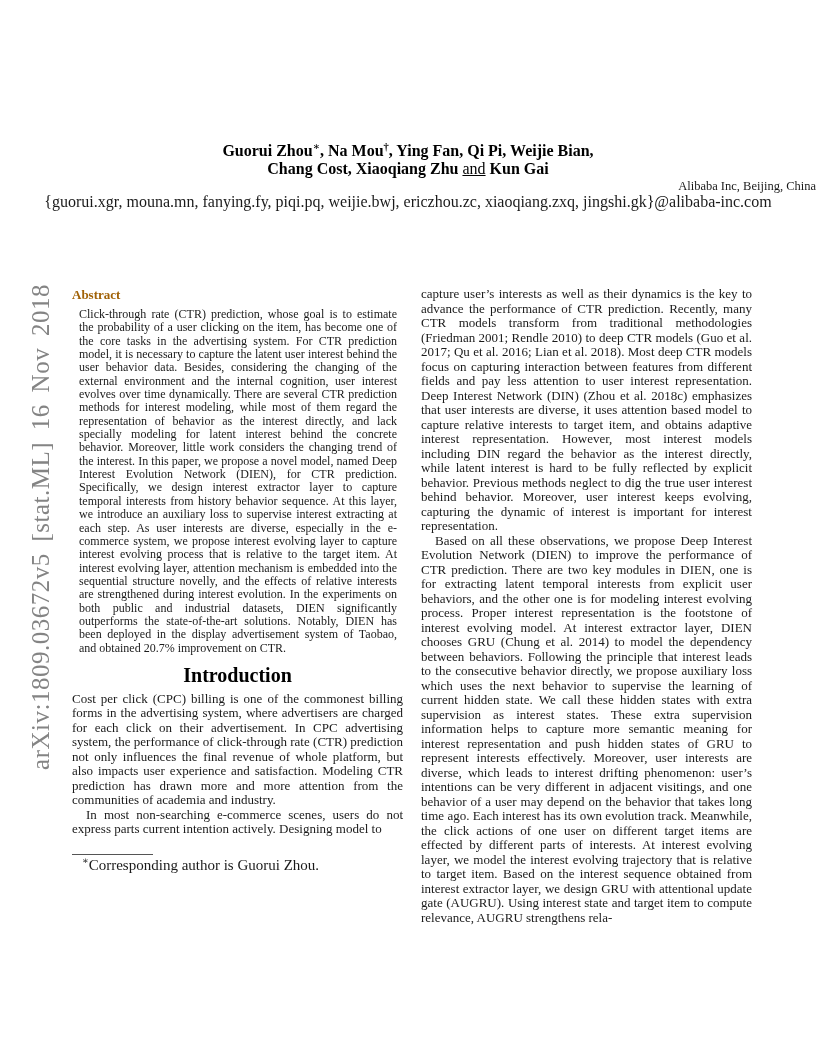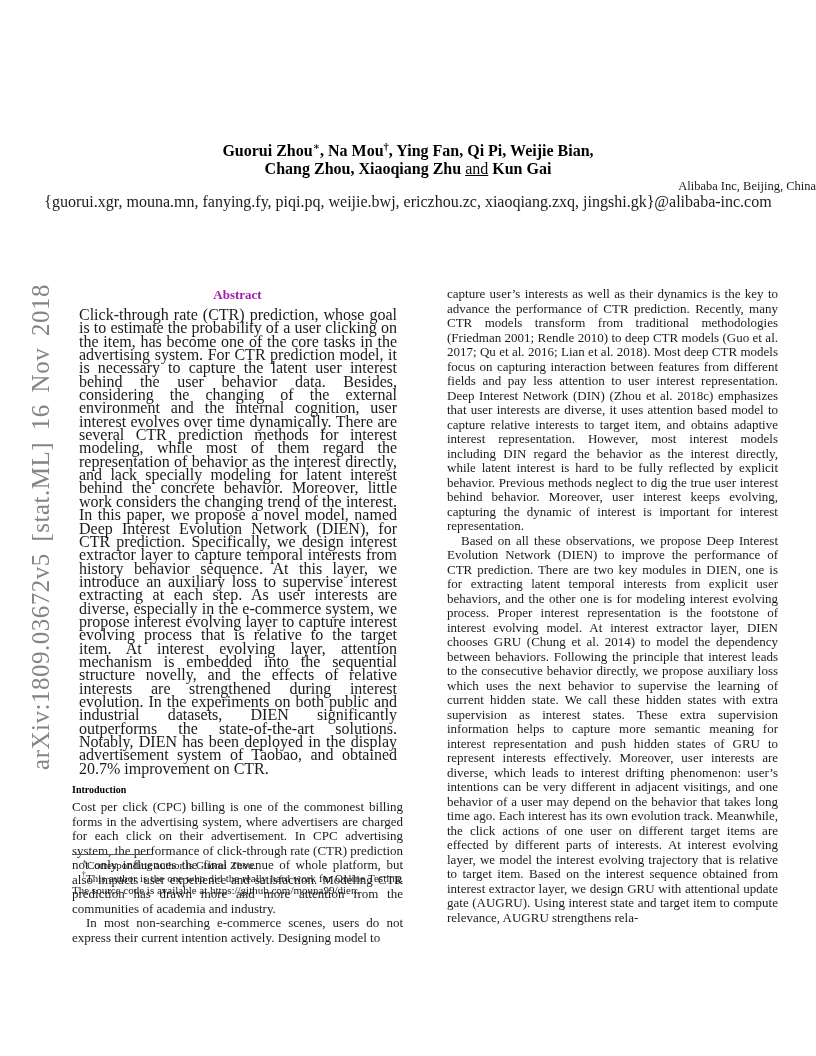--- a/index.html
+++ b/index.html
@@ -82,42 +82,43 @@
     hyphens: auto;
     -webkit-hyphens: auto;
   }
   .col-left {
     top: 287px;
     left: 72px;
     width: 331px;
   }
   .col-right {
     top: 287px;
-    left: 447px;
+    left: 421px;
     width: 331px;
   }
 
   
   .abstract-heading {
-    text-align: center;
+    text-align: left;
     font-size: 13px;
     font-weight: bold;
     margin: 0 0 5px 0;
-    color: #a21caf;
+    color: #a16207;
   }
   .abstract-body {
-    font-size: 16px;
+    font-size: 12px;
     line-height: 13.35px;
     padding: 0 6px 0 7px;
     margin: 0;
   }
 
   
   .section-heading {
-    font-size: 10px;
+    text-align: center;
+    font-size: 20px;
     font-weight: bold;
     margin: 9px 0 5px 0;
     color: #000000;
   }
 
   
   .body-par {
     font-size: 13px;
     line-height: 14.5px;
     margin: 0;
@@ -133,61 +134,60 @@
     left: 72px;
     width: 331px;
   }
   .footrule {
     width: 81px;
     height: 0;
     border-top: 1.5px solid #555555;
     margin-bottom: 4px;
   }
   .fn {
-    font-size: 11px;
+    font-size: 15px;
     line-height: 12.5px;
     margin: 0;
     text-align: justify;
   }
   .fn.indent {
     text-indent: 10px;
   }
 </style>
 </head>
 <body>
 
 <div class="page">
 
   <div class="watermark">arXiv:1809.03672v5  [stat.ML]  16 Nov 2018</div>
 
   <div class="header">
 
     <div class="authors">
       <div class="line"><span>Guorui Zhou</span><sup class="mark">∗</sup><span>, Na Mou</span><sup class="mark">†</sup><span>, Ying Fan, Qi Pi, Weijie Bian,</span></div>
-      <div class="line"><span>Chang Zhou, Xiaoqiang Zhu</span><span class="and">and</span><span>Kun Gai</span></div>
+      <div class="line"><span>Chang Cost, Xiaoqiang Zhu</span><span class="and">and</span><span>Kun Gai</span></div>
     </div>
 
     <div class="affiliation">Alibaba Inc, Beijing, China</div>
 
     <div class="emails">{guorui.xgr, mouna.mn, fanying.fy, piqi.pq, weijie.bwj, ericzhou.zc, xiaoqiang.zxq, jingshi.gk}@alibaba-inc.com</div>
   </div>
 
   <div class="col col-left">
     <h2 class="abstract-heading">Abstract</h2>
     <p class="abstract-body">Click-through rate (CTR) prediction, whose goal is to estimate the probability of a user clicking on the item, has become one of the core tasks in the advertising system. For CTR prediction model, it is necessary to capture the latent user interest behind the user behavior data. Besides, considering the changing of the external environment and the internal cognition, user interest evolves over time dynamically. There are several CTR prediction methods for interest modeling, while most of them regard the representation of behavior as the interest directly, and lack specially modeling for latent interest behind the concrete behavior. Moreover, little work considers the changing trend of the interest. In this paper, we propose a novel model, named Deep Interest Evolution Network (DIEN), for CTR prediction. Specifically, we design interest extractor layer to capture temporal interests from history behavior sequence. At this layer, we introduce an auxiliary loss to supervise interest extracting at each step. As user interests are diverse, especially in the e-commerce system, we propose interest evolving layer to capture interest evolving process that is relative to the target item. At interest evolving layer, attention mechanism is embedded into the sequential structure novelly, and the effects of relative interests are strengthened during interest evolution. In the experiments on both public and industrial datasets, DIEN significantly outperforms the state-of-the-art solutions. Notably, DIEN has been deployed in the display advertisement system of Taobao, and obtained 20.7% improvement on CTR.</p>
 
     <h2 class="section-heading">Introduction</h2>
     <p class="body-par">Cost per click (CPC) billing is one of the commonest billing forms in the advertising system, where advertisers are charged for each click on their advertisement. In CPC advertising system, the performance of click-through rate (CTR) prediction not only influences the final revenue of whole platform, but also impacts user experience and satisfaction. Modeling CTR prediction has drawn more and more attention from the communities of academia and industry.</p>
-    <p class="body-par indent">In most non-searching e-commerce scenes, users do not express their current intention actively. Designing model to</p>
+    <p class="body-par indent">In most non-searching e-commerce scenes, users do not express parts current intention actively. Designing model to</p>
   </div>
 
   <div class="footnotes">
     <div class="footrule"></div>
     <p class="fn indent"><sup class="mark">∗</sup><span>Corresponding author is Guorui Zhou.</span></p>
-    <p class="fn indent"><sup class="mark">†</sup><span>This author is the one who did the really hard work for Online Testing. The source code is available at https://github.com/mouna99/dien.</span></p>
   </div>
 
   <div class="col col-right">
     <p class="body-par">capture user’s interests as well as their dynamics is the key to advance the performance of CTR prediction. Recently, many CTR models transform from traditional methodologies (Friedman 2001; Rendle 2010) to deep CTR models (Guo et al. 2017; Qu et al. 2016; Lian et al. 2018). Most deep CTR models focus on capturing interaction between features from different fields and pay less attention to user interest representation. Deep Interest Network (DIN) (Zhou et al. 2018c) emphasizes that user interests are diverse, it uses attention based model to capture relative interests to target item, and obtains adaptive interest representation. However, most interest models including DIN regard the behavior as the interest directly, while latent interest is hard to be fully reflected by explicit behavior. Previous methods neglect to dig the true user interest behind behavior. Moreover, user interest keeps evolving, capturing the dynamic of interest is important for interest representation.</p>
     <p class="body-par indent">Based on all these observations, we propose Deep Interest Evolution Network (DIEN) to improve the performance of CTR prediction. There are two key modules in DIEN, one is for extracting latent temporal interests from explicit user behaviors, and the other one is for modeling interest evolving process. Proper interest representation is the footstone of interest evolving model. At interest extractor layer, DIEN chooses GRU (Chung et al. 2014) to model the dependency between behaviors. Following the principle that interest leads to the consecutive behavior directly, we propose auxiliary loss which uses the next behavior to supervise the learning of current hidden state. We call these hidden states with extra supervision as interest states. These extra supervision information helps to capture more semantic meaning for interest representation and push hidden states of GRU to represent interests effectively. Moreover, user interests are diverse, which leads to interest drifting phenomenon: user’s intentions can be very different in adjacent visitings, and one behavior of a user may depend on the behavior that takes long time ago. Each interest has its own evolution track. Meanwhile, the click actions of one user on different target items are effected by different parts of interests. At interest evolving layer, we model the interest evolving trajectory that is relative to target item. Based on the interest sequence obtained from interest extractor layer, we design GRU with attentional update gate (AUGRU). Using interest state and target item to compute relevance, AUGRU strengthens rela-</p>
   </div>
 
 </div>
 
 </body></html>

